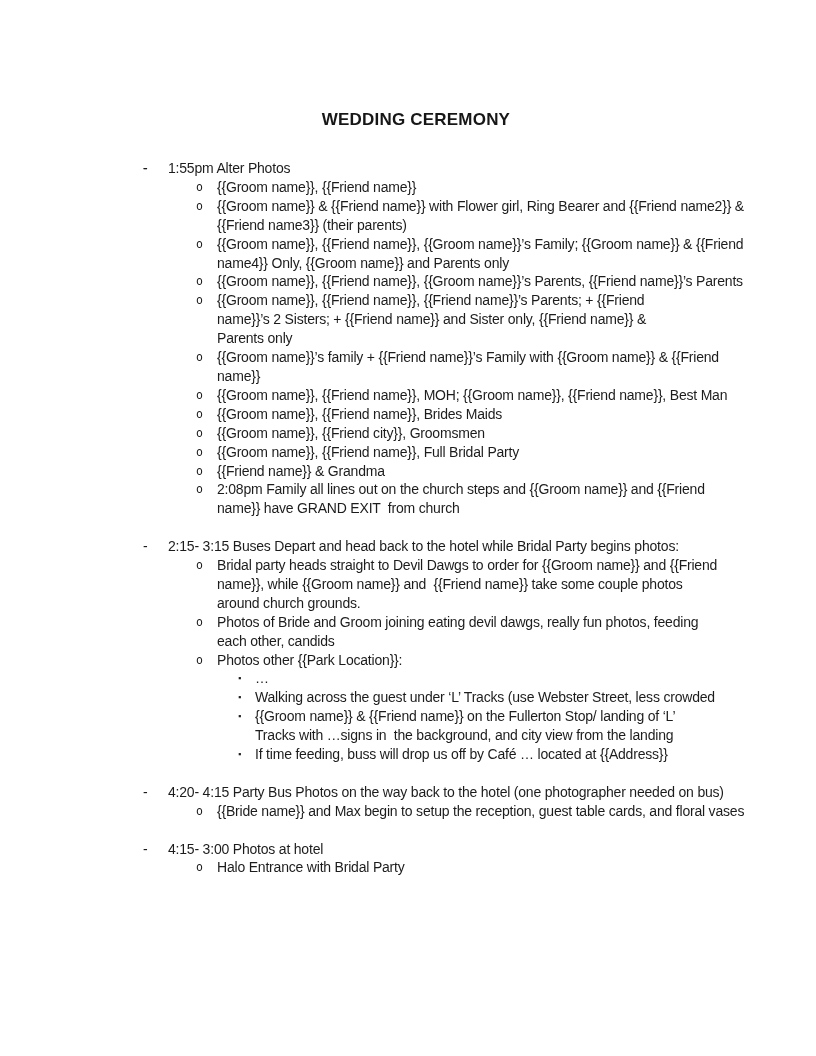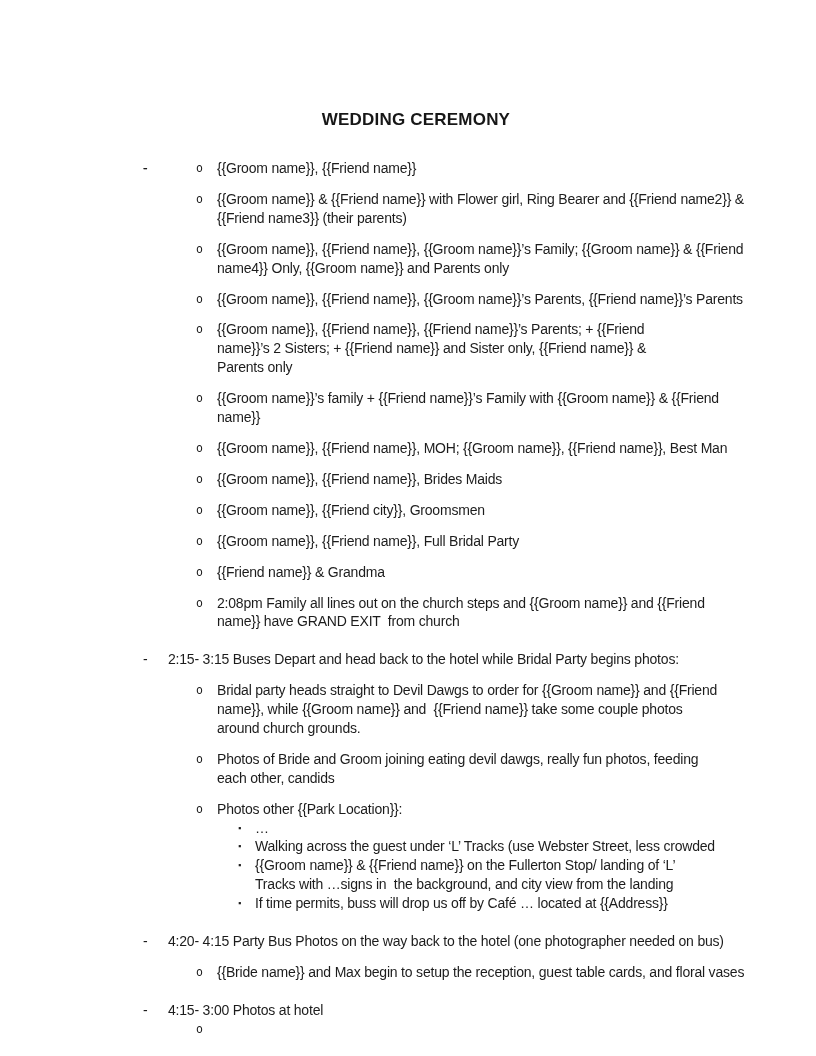--- a/index.html
+++ b/index.html
@@ -21,21 +21,21 @@
     font-size: 17px;
     font-weight: bold;
     line-height: 24px;
     letter-spacing: 0.2px;
     color: #171717;
   }
   .schedule-list { margin-top: 27px; }
   .row { position: relative; }
   .row .text { display: block; white-space: pre-wrap; }
   .lvl1 .text { margin-left: 168px; }
-  .lvl2 .text { margin-left: 217px; margin-top: 12px; }
+  .lvl2 .text { margin-left: 217px; }
   .lvl3 .text { margin-left: 255px; }
   .bullet { position: absolute; top: 0; line-height: 18.9px; }
   .lvl1 .bullet { left: 143px; }
   .lvl2 .bullet {
     left: 196px;
     font-family: "DejaVu Sans Mono", monospace;
     font-size: 11.5px;
   }
   .lvl3 .bullet { left: 238px; font-size: 9px; }
   .gap { margin-top: 18.9px; }
@@ -44,20 +44,21 @@
 <body>
 
 <div class="page">
   <div class="doc-title">WEDDING CEREMONY</div>
   <div class="schedule-list">
       <div class="row lvl1">
         <span class="bullet">-</span>
       </div>
       <div class="row lvl1">
         <span class="bullet">-</span>
+        <span class="text">1:55pm Alter Photos</span>
       </div>
       <div class="row lvl2">
         <span class="bullet">o</span>
         <span class="text">{{Groom name}}, {{Friend name}}</span>
       </div>
       <div class="row lvl2">
         <span class="bullet">o</span>
         <span class="text">{{Groom name}} &amp; {{Friend name}} with Flower girl, Ring Bearer and {{Friend name2}} &amp;
 {{Friend name3}} (their parents)</span>
       </div>
@@ -132,31 +133,32 @@
         <span class="bullet">▪</span>
         <span class="text">Walking across the guest under ‘L’ Tracks (use Webster Street, less crowded</span>
       </div>
       <div class="row lvl3">
         <span class="bullet">▪</span>
         <span class="text">{{Groom name}} &amp; {{Friend name}} on the Fullerton Stop/ landing of ‘L’
 Tracks with …signs in  the background, and city view from the landing</span>
       </div>
       <div class="row lvl3">
         <span class="bullet">▪</span>
-        <span class="text">If time permits, buss will drop us off by Café … located at {{Address}}</span>
+        <span class="text">If time feeding, buss will drop us off by Café … located at {{Address}}</span>
       </div>
       <div class="row lvl1 gap">
         <span class="bullet">-</span>
         <span class="text">4:20- 4:15 Party Bus Photos on the way back to the hotel (one photographer needed on bus)</span>
       </div>
       <div class="row lvl2">
         <span class="bullet">o</span>
         <span class="text">{{Bride name}} and Max begin to setup the reception, guest table cards, and floral vases</span>
       </div>
       <div class="row lvl1 gap">
         <span class="bullet">-</span>
         <span class="text">4:15- 3:00 Photos at hotel</span>
       </div>
       <div class="row lvl2">
         <span class="bullet">o</span>
+        <span class="text">Halo Entrance with Bridal Party</span>
       </div>
     </div>
 </div>
 
 </body></html>

